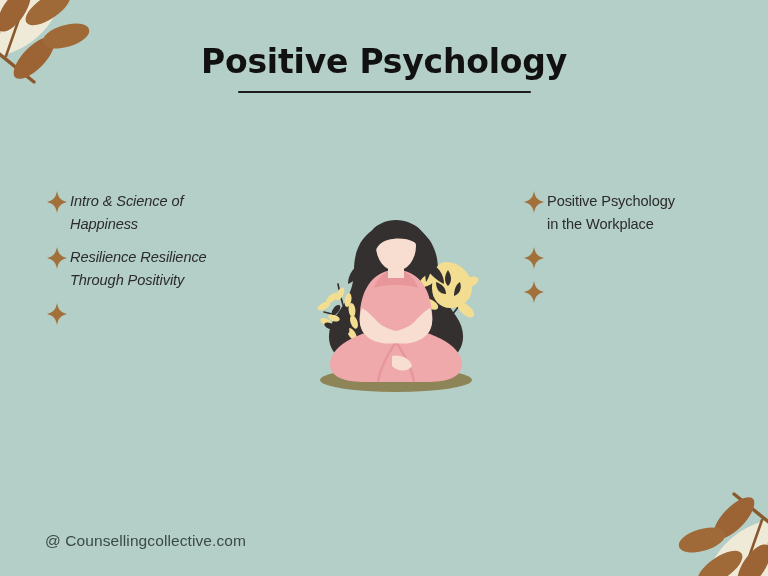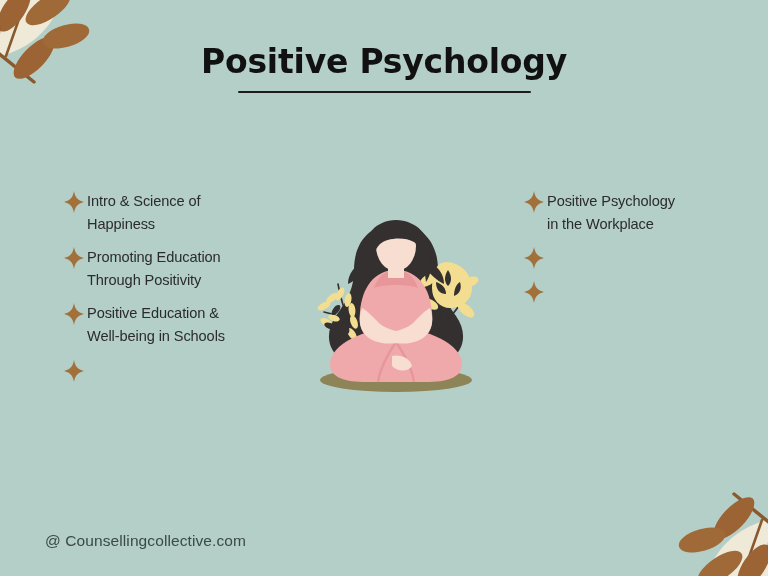--- a/index.html
+++ b/index.html
@@ -65,21 +65,21 @@
     margin: 11px auto 0 auto;
     border-radius: 1px;
   }
 
   
   .column {
     position: absolute;
     top: 190px;
     width: 232px;
   }
-  #left-column  { left: 64px; }
+  #left-column  { left: 47px; font-style: italic; }
   #right-column { left: 524px; }
 
   .list-item {
     display: flex;
     align-items: flex-start;
     margin-bottom: 11px;
   }
   .bullet-icon {
     flex: 0 0 auto;
     width: 20px;
@@ -189,33 +189,24 @@
       <span class="item-label">Intro &amp; Science of
 Happiness</span>
     </div>
 
     <div class="list-item">
       <span class="bullet-icon">
         <svg viewBox="0 0 20 22" xmlns="http://www.w3.org/2000/svg">
           <path d="M10 0 C11.2 6.6 13.6 9.3 20 11 C13.6 12.7 11.2 15.4 10 22 C8.8 15.4 6.4 12.7 0 11 C6.4 9.3 8.8 6.6 10 0 Z" fill="#a2703a"></path>
         </svg>
       </span>
-      <span class="item-label">Promoting Education
+      <span class="item-label">Resilience Resilience
 Through Positivity</span>
     </div>
 
-    <div class="list-item">
-      <span class="bullet-icon">
-        <svg viewBox="0 0 20 22" xmlns="http://www.w3.org/2000/svg">
-          <path d="M10 0 C11.2 6.6 13.6 9.3 20 11 C13.6 12.7 11.2 15.4 10 22 C8.8 15.4 6.4 12.7 0 11 C6.4 9.3 8.8 6.6 10 0 Z" fill="#a2703a"></path>
-        </svg>
-      </span>
-      <span class="item-label">Positive Education &amp;
-Well-being in Schools</span>
-    </div>
 
     <div class="list-item">
       <span class="bullet-icon">
         <svg viewBox="0 0 20 22" xmlns="http://www.w3.org/2000/svg">
           <path d="M10 0 C11.2 6.6 13.6 9.3 20 11 C13.6 12.7 11.2 15.4 10 22 C8.8 15.4 6.4 12.7 0 11 C6.4 9.3 8.8 6.6 10 0 Z" fill="#a2703a"></path>
         </svg>
       </span>
     </div>
 
   </div>

